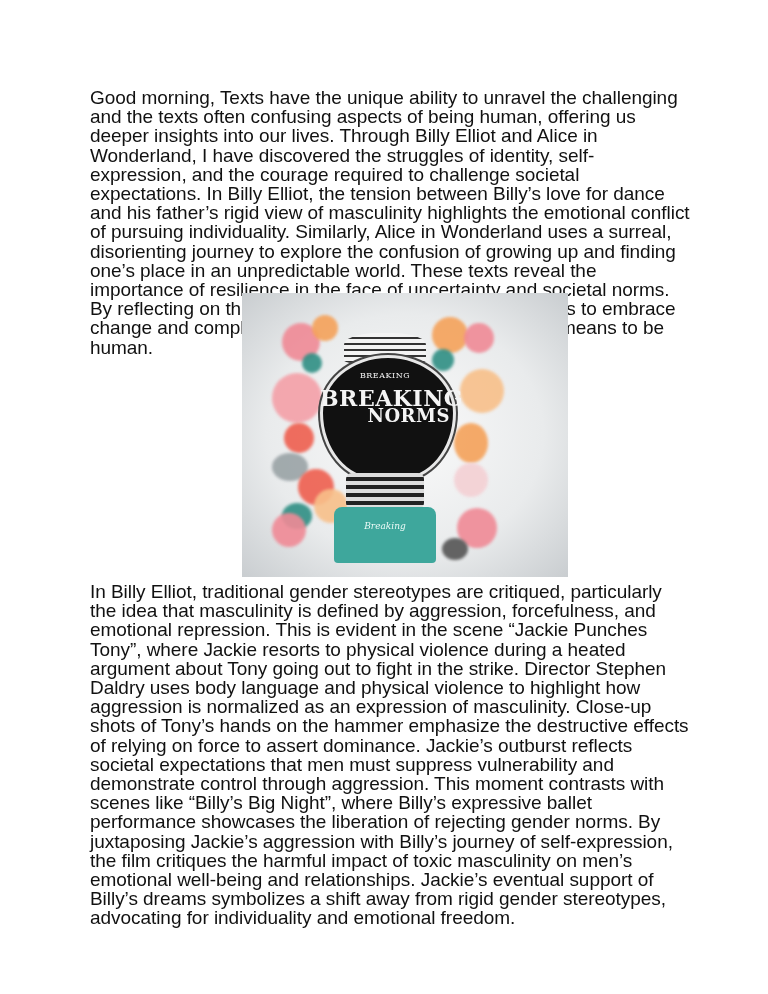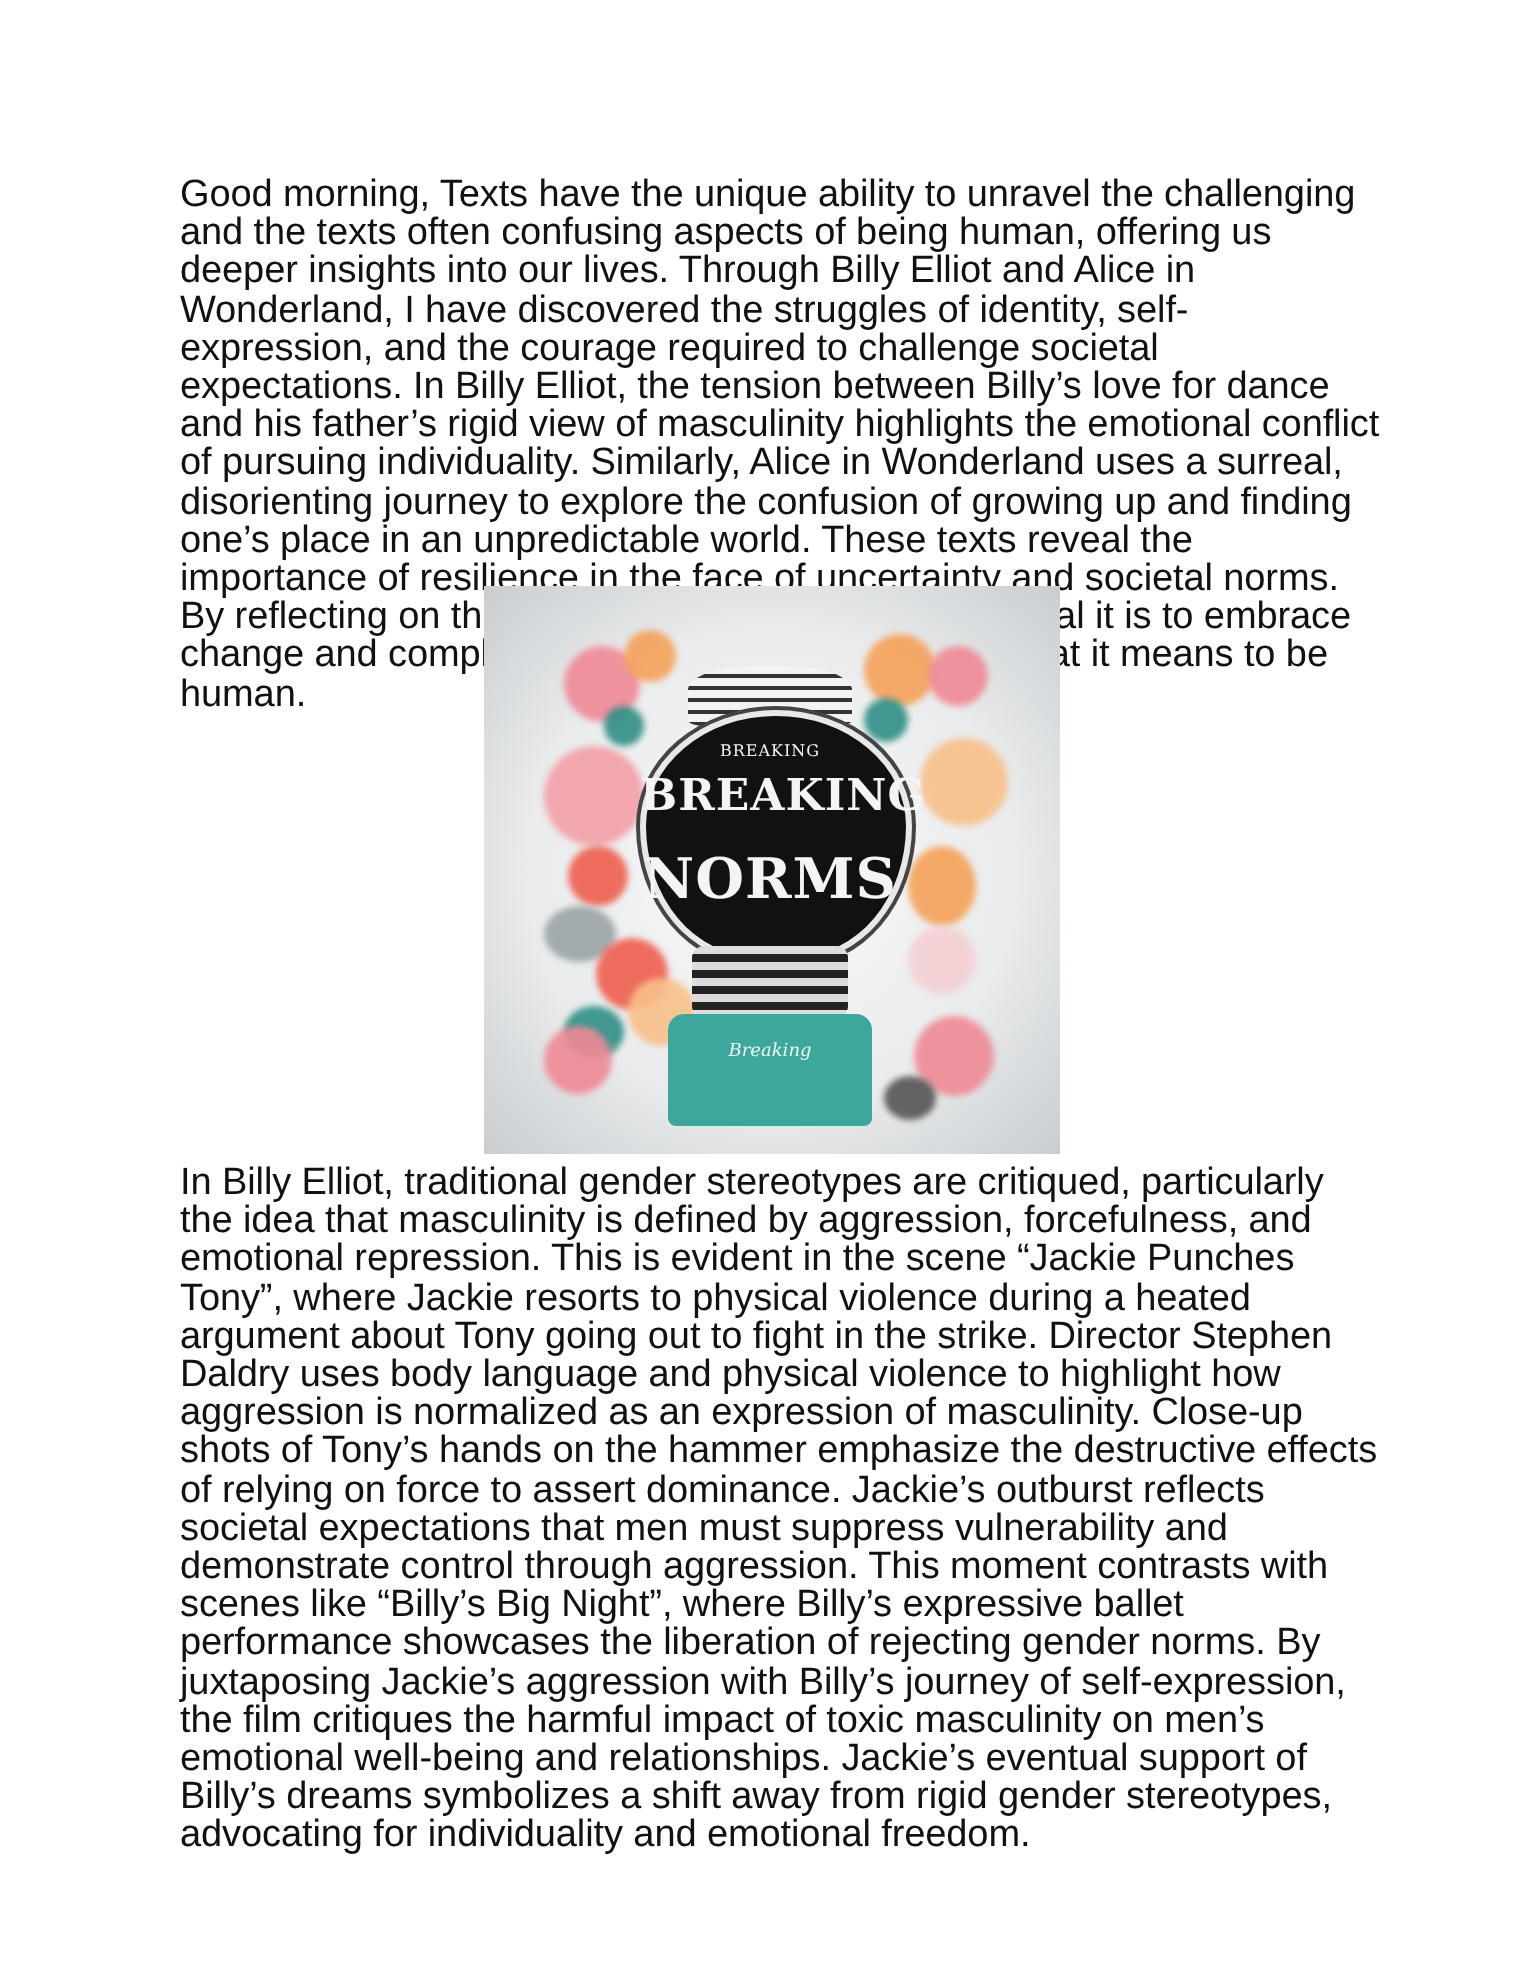--- a/index.html
+++ b/index.html
@@ -15,21 +15,21 @@
       color: #111111;
       margin: 0;
       letter-spacing: -0.05px;
     }
     .para-1 { top: 88px; }
     .para-2 { top: 582px; }
     .figure {
       position: absolute;
       left: 242px;
       top: 293px;
-      width: 288px;
+      width: 326px;
       height: 284px;
       background: radial-gradient(ellipse at center, #fafafa 0%, #e9ebec 60%, #c9cdd0 100%);
       overflow: hidden;
     }
     .blob { position: absolute; border-radius: 50%; filter: blur(1.5px); opacity: 0.9; }
     .vase {
       position: absolute; left: 78px; top: 62px; width: 130px; height: 120px;
       background: #111; border-radius: 50% 50% 42% 42% / 46% 46% 54% 54%;
       border: 3px solid #e8e8e8; box-shadow: 0 0 0 2px #444;
     }
@@ -47,21 +47,21 @@
       position: absolute; left: 92px; top: 214px; width: 102px; height: 56px;
       background: #3ea79c; border-radius: 8px 8px 4px 4px;
     }
     .title-word {
       position: absolute; width: 130px; text-align: center;
       font-family: "DejaVu Serif", serif; color: #f4f4f4; font-weight: bold;
       letter-spacing: 0.5px;
     }
     .tw-small { left: 78px; top: 78px; font-size: 8px; font-weight: normal; }
     .tw-1 { left: 78px; top: 92px; font-size: 22px; }
-    .tw-2 { left: 78px; top: 130px; font-size: 28px; }
+    .tw-2 { left: 78px; top: 112px; font-size: 18px; text-align: right; }
     .base-text {
       position: absolute; left: 92px; top: 228px; width: 102px; text-align: center;
       font-family: "DejaVu Serif", serif; font-size: 9px; color: #eafaf6; font-style: italic;
     }
   </style>
 </head>
 <body>
 
 <div class="page">
   <p class="para para-1">Good morning, Texts have the unique ability to unravel the challenging and the texts often confusing aspects of being human, offering us deeper insights into our lives. Through Billy Elliot and Alice in Wonderland, I have discovered the struggles of identity, self-expression, and the courage required to challenge societal expectations. In Billy Elliot, the tension between Billy’s love for dance and his father’s rigid view of masculinity highlights the emotional conflict of pursuing individuality. Similarly, Alice in Wonderland uses a surreal, disorienting journey to explore the confusion of growing up and finding one’s place in an unpredictable world. These texts reveal the importance of resilience in the face of uncertainty and societal norms. By reflecting on these stories, I’ve realized how critical it is to embrace change and complexity, as they ultimately define what it means to be human.</p>

